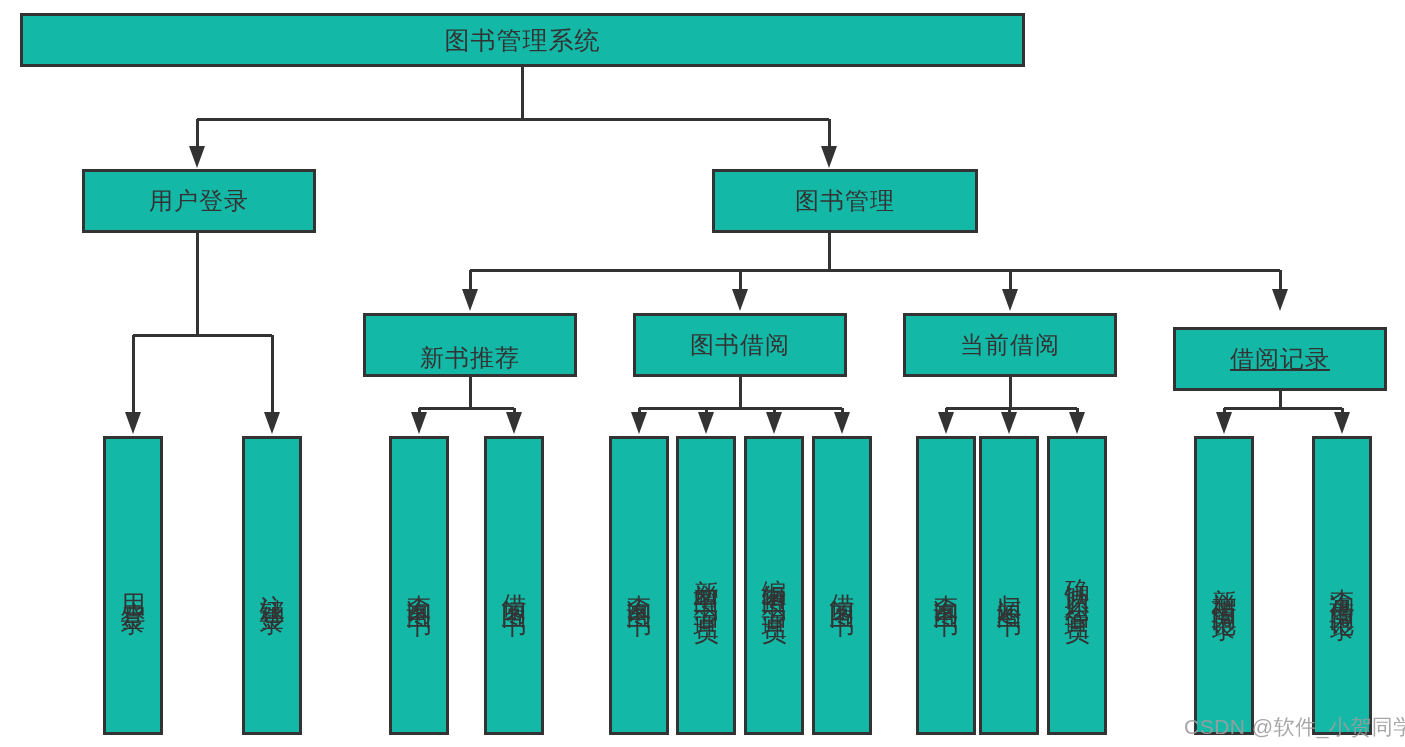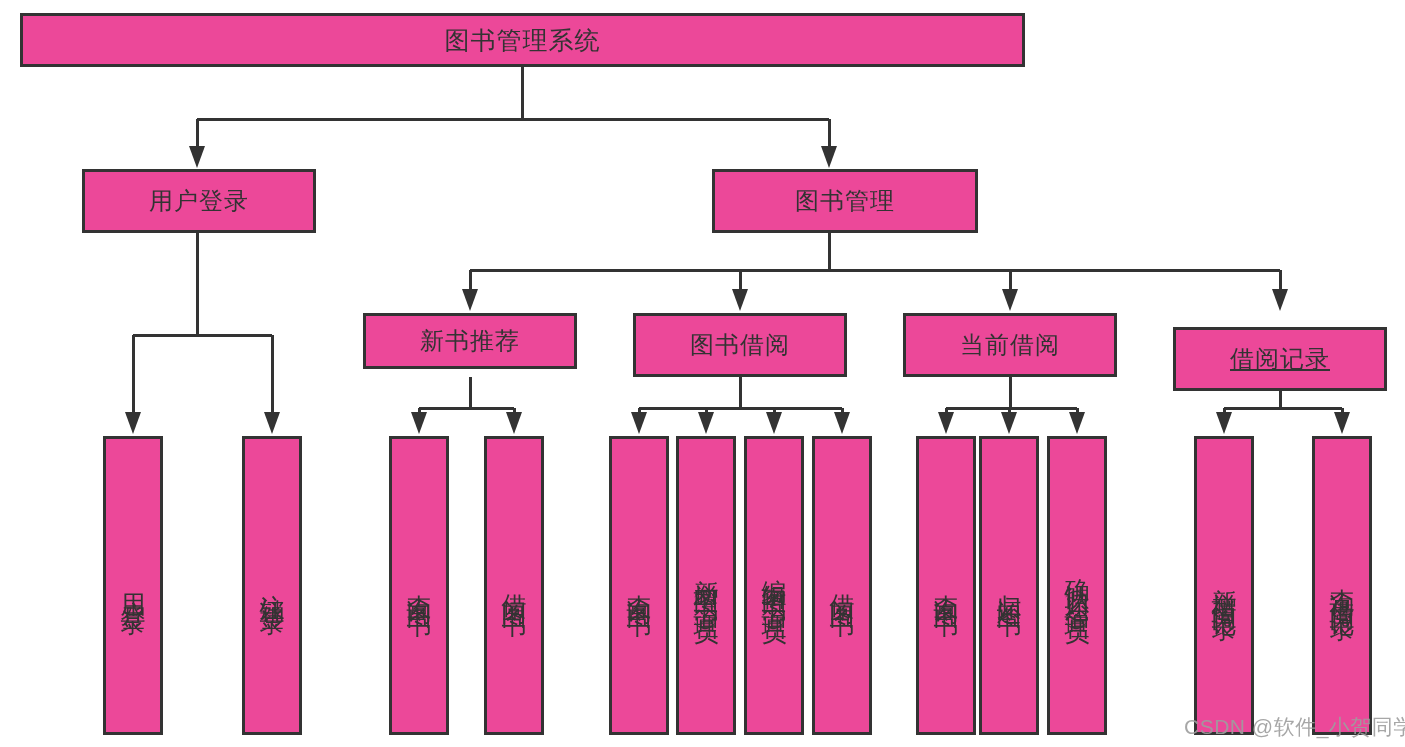--- a/index.html
+++ b/index.html
@@ -15,21 +15,21 @@
   .connectors {
     position: absolute;
     left: 0; top: 0;
     width: 1405px; height: 747px;
     pointer-events: none;
   }
   .connectors line { stroke: #333333; stroke-width: 3; }
   .connectors polygon { fill: #333333; }
   .node {
     position: absolute;
-    background: #ec4899;
+    background: #14b8a6;
     border: 3px solid #333333;
     box-sizing: border-box;
     display: flex;
     align-items: center;
     justify-content: center;
   }
   .hnode { font-size: 24px; letter-spacing: 1px; }
   .root-node { font-size: 25px; }
   .vnode span.vtext {
     writing-mode: vertical-rl;
@@ -121,21 +121,21 @@
     <span>图书管理系统</span>
   </div>
 
   <div class="node hnode" style="left:82px; top:169px; width:234px; height:64px;">
     <span>用户登录</span>
   </div>
   <div class="node hnode" style="left:712px; top:169px; width:266px; height:64px;">
     <span>图书管理</span>
   </div>
 
-  <div class="node hnode" style="left:363px; top:313px; width:214px; height:56px;">
+  <div class="node hnode" style="left:363px; top:313px; width:214px; height:64px;align-items:flex-end;">
     <span>新书推荐</span>
   </div>
   <div class="node hnode" style="left:633px; top:313px; width:214px; height:64px;">
     <span>图书借阅</span>
   </div>
   <div class="node hnode" style="left:903px; top:313px; width:214px; height:64px;">
     <span>当前借阅</span>
   </div>
   <div class="node hnode" style="left:1173px; top:327px; width:214px; height:64px;text-decoration:underline;">
     <span>借阅记录</span>

